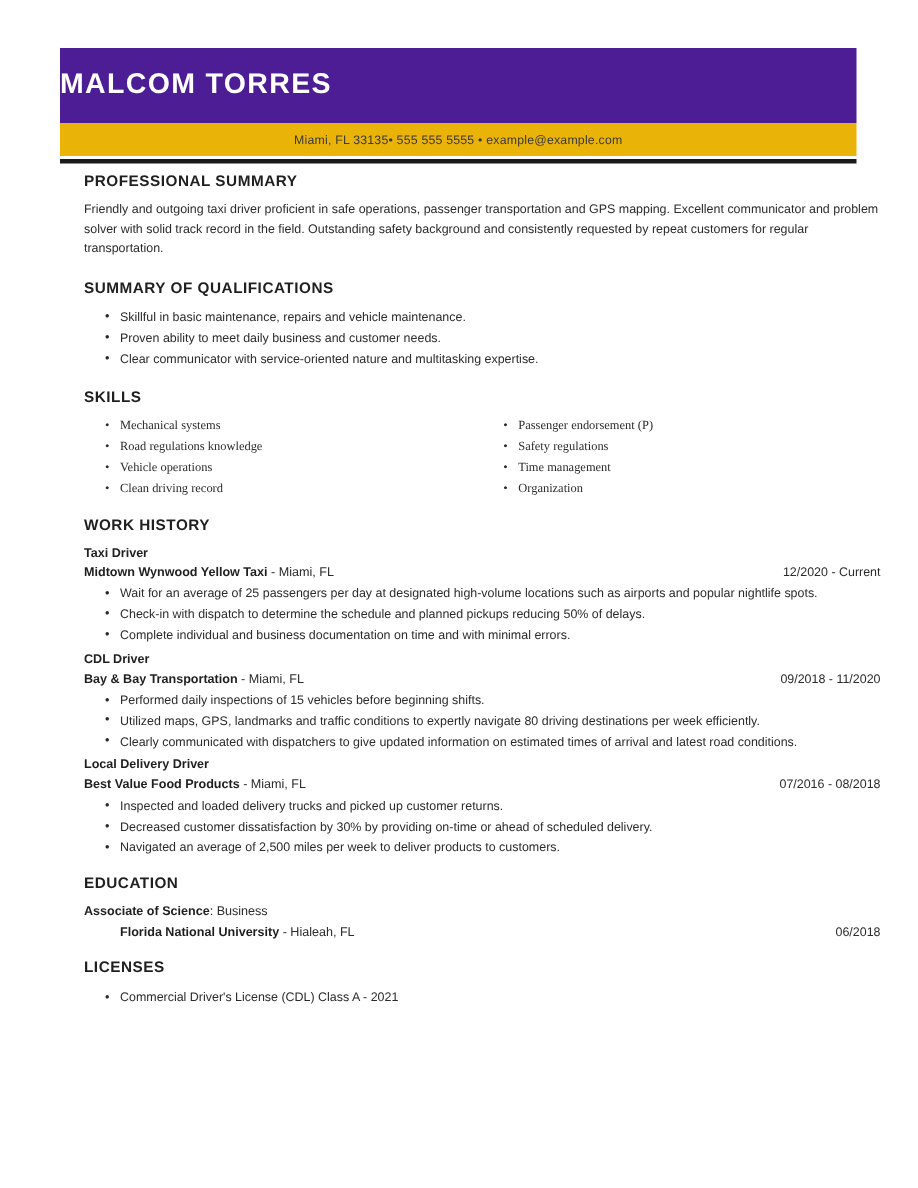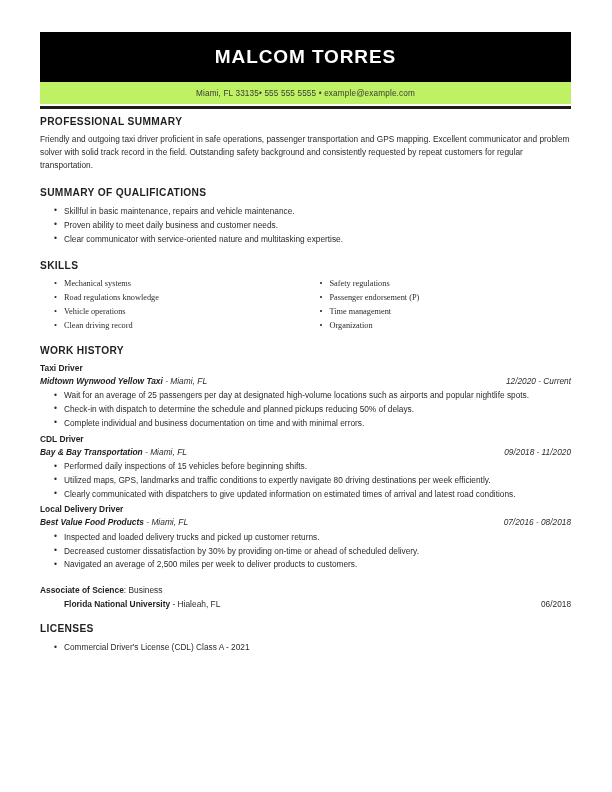--- a/index.html
+++ b/index.html
@@ -22,54 +22,53 @@
   }
 
   
   .header {
     position: absolute;
     left: 40px;
     top: 32px;
     width: 531px;
   }
   .name-band {
-    background: #000000;
+    background: #4c1d95;
     height: 50px;
     display: flex;
     align-items: center;
-    justify-content: center;
   }
   .name-text {
     color: #ffffff;
     font-size: 19px;
     font-weight: bold;
     letter-spacing: 0.9px;
   }
   .contact-band {
-    background: #bef264;
+    background: #eab308;
     height: 22px;
     display: flex;
     align-items: center;
     justify-content: center;
   }
   .contact-text {
     font-size: 8.2px;
     color: #3a3a3a;
     letter-spacing: 0.15px;
   }
   .header-rule {
     height: 3px;
     background: #1a1a1a;
     margin-top: 2px;
   }
 
   
   .content {
     position: absolute;
-    left: 40px;
+    left: 56px;
     top: 116px;
     width: 531px;
   }
   .section {
     margin-bottom: 0;
   }
   .section-title {
     font-size: 10.2px;
     font-weight: bold;
     color: #1f1f1f;
@@ -129,21 +128,20 @@
     font-size: 8.4px;
     font-weight: bold;
     color: #1f1f1f;
     line-height: 13px;
   }
   .job-line {
     display: flex;
     align-items: flex-end;
     justify-content: space-between;
     line-height: 13.5px;
-    font-style: italic;
   }
   .employer {
     font-size: 8.4px;
     color: #2b2b2b;
   }
   .employer .emp-name {
     font-weight: bold;
     color: #1f1f1f;
   }
   .employer .emp-loc {
@@ -227,22 +225,22 @@
         <div class="skills-col">
           <ul class="bullets">
             <li>Mechanical systems</li>
             <li>Road regulations knowledge</li>
             <li>Vehicle operations</li>
             <li>Clean driving record</li>
           </ul>
         </div>
         <div class="skills-col">
           <ul class="bullets">
+            <li>Passenger endorsement (P)</li>
             <li>Safety regulations</li>
-            <li>Passenger endorsement (P)</li>
             <li>Time management</li>
             <li>Organization</li>
           </ul>
         </div>
       </div>
     </div>
 
     <div class="section sec-gap-sm">
       <div class="section-title">WORK HISTORY</div>
 
@@ -280,20 +278,21 @@
         </div>
         <ul class="bullets tight">
           <li>Inspected and loaded delivery trucks and picked up customer returns.</li>
           <li>Decreased customer dissatisfaction by 30% by providing on-time or ahead of scheduled delivery.</li>
           <li>Navigated an average of 2,500 miles per week to deliver products to customers.</li>
         </ul>
       </div>
     </div>
 
     <div class="section sec-gap-sm">
+      <div class="section-title">EDUCATION</div>
       <div class="edu-degree"><span class="deg-name">Associate of Science</span><span>: Business</span></div>
       <div class="edu-line">
         <div class="edu-school"><span class="school-name">Florida National University</span><span> - Hialeah, FL</span></div>
         <div class="edu-date">06/2018</div>
       </div>
     </div>
 
     <div class="section sec-gap-sm">
       <div class="section-title">LICENSES</div>
       <ul class="bullets">

